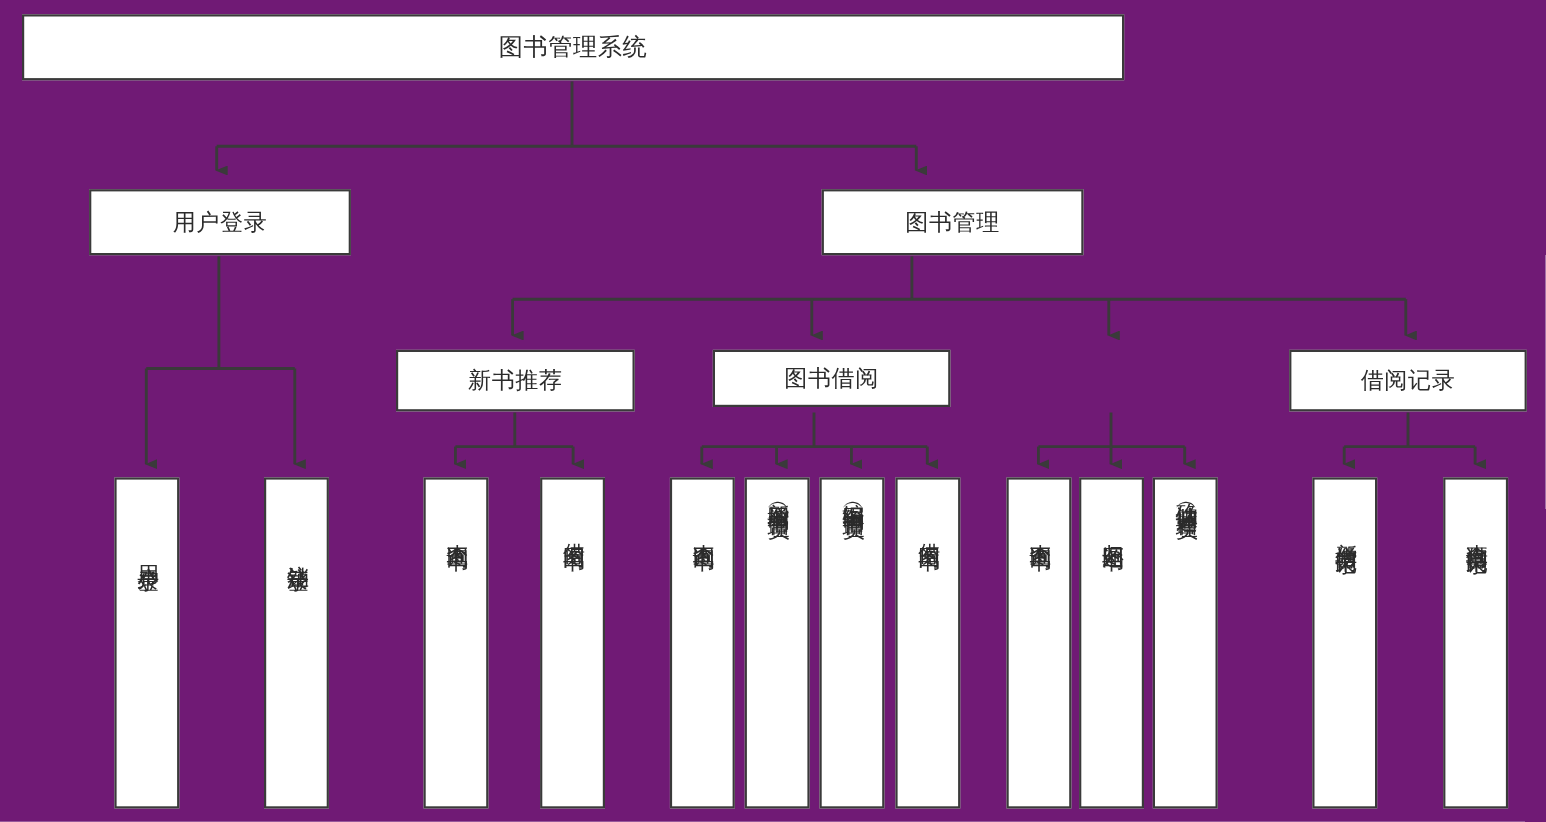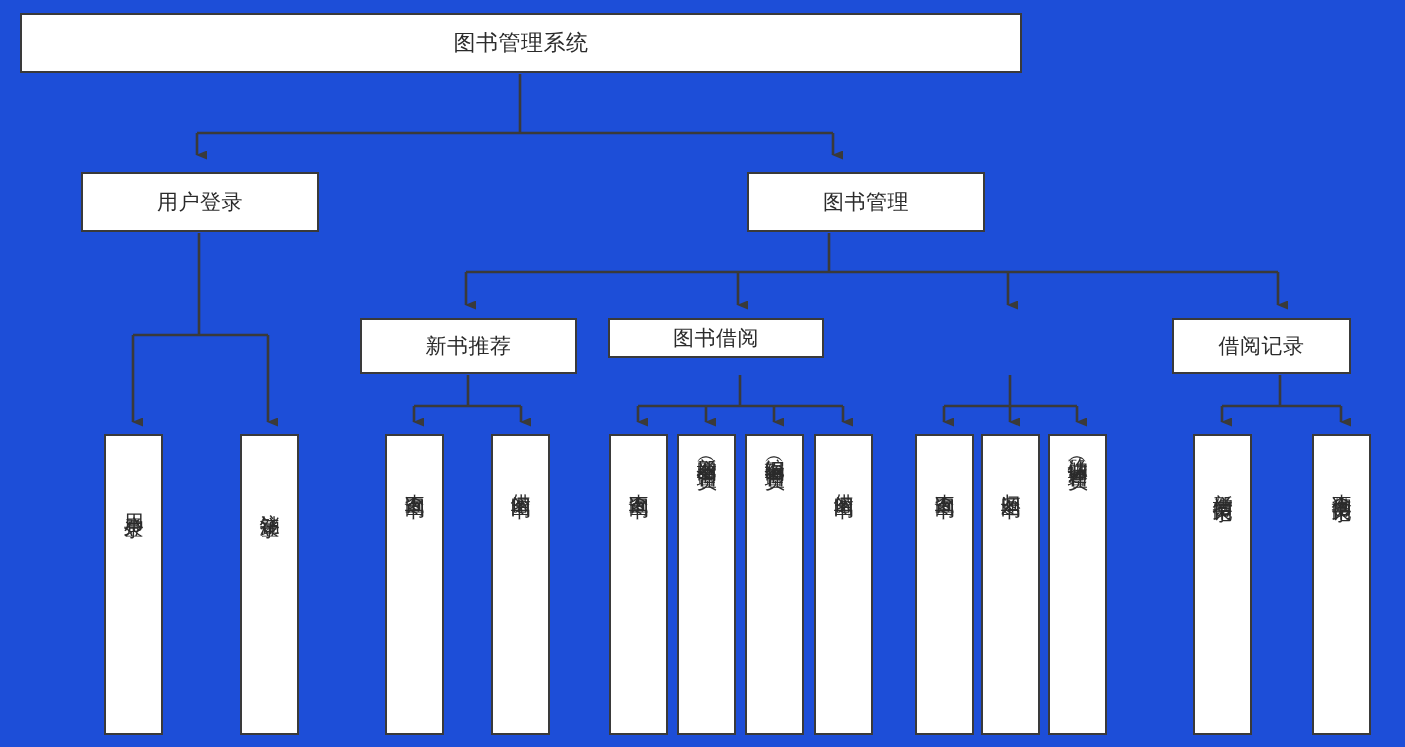--- a/index.html
+++ b/index.html
@@ -10,21 +10,21 @@
   body {
     font-family: "Liberation Sans", "DejaVu Sans", sans-serif;
     width: 1405px;
     height: 747px;
     overflow: hidden;
   }
   #diagram-root {
     position: relative;
     width: 1405px;
     height: 747px;
-    background: #1d4ed8;
+    background: #701a75;
     font-family: Liberation Serif, serif;
   }
   #connector-layer {
     position: absolute;
     left: 0;
     top: 0;
     width: 1405px;
     height: 747px;
     pointer-events: none;
   }
@@ -141,24 +141,24 @@
   <div class="node node-h" style="left:81px; top:172px; width:238px; height:60px;">
     <span>用户登录</span>
   </div>
   <div class="node node-h" style="left:711px; top:172px; width:238px; height:60px;margin-left:36px;">
     <span>图书管理</span>
   </div>
 
   <div class="node node-h" style="left:360px; top:318px; width:217px; height:56px;">
     <span>新书推荐</span>
   </div>
-  <div class="node node-h" style="left:608px; top:318px; width:216px; height:40px;">
+  <div class="node node-h" style="left:648px; top:318px; width:216px; height:52px;">
     <span>图书借阅</span>
   </div>
-  <div class="node node-h" style="left:1172px; top:318px; width:179px; height:56px;">
+  <div class="node node-h" style="left:1172px; top:318px; width:216px; height:56px;">
     <span>借阅记录</span>
   </div>
 
   <div class="node node-v" style="left:104px; top:434px; width:59px; height:301px;">
     <span class="vlabel mid">用户登录</span>
   </div>
   <div class="node node-v" style="left:240px; top:434px; width:59px; height:301px;">
     <span class="vlabel mid">注销登录</span>
   </div>
 

